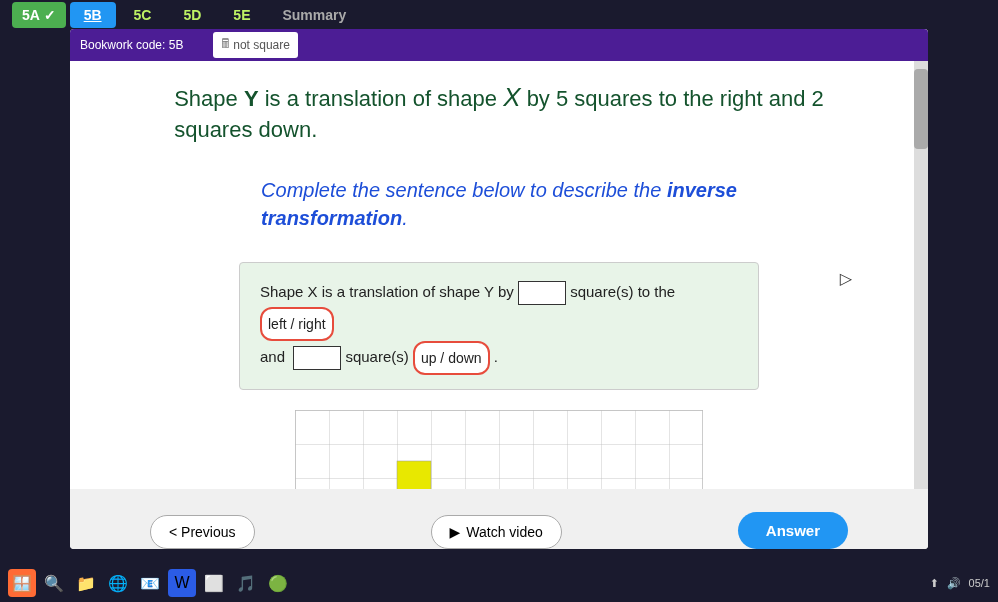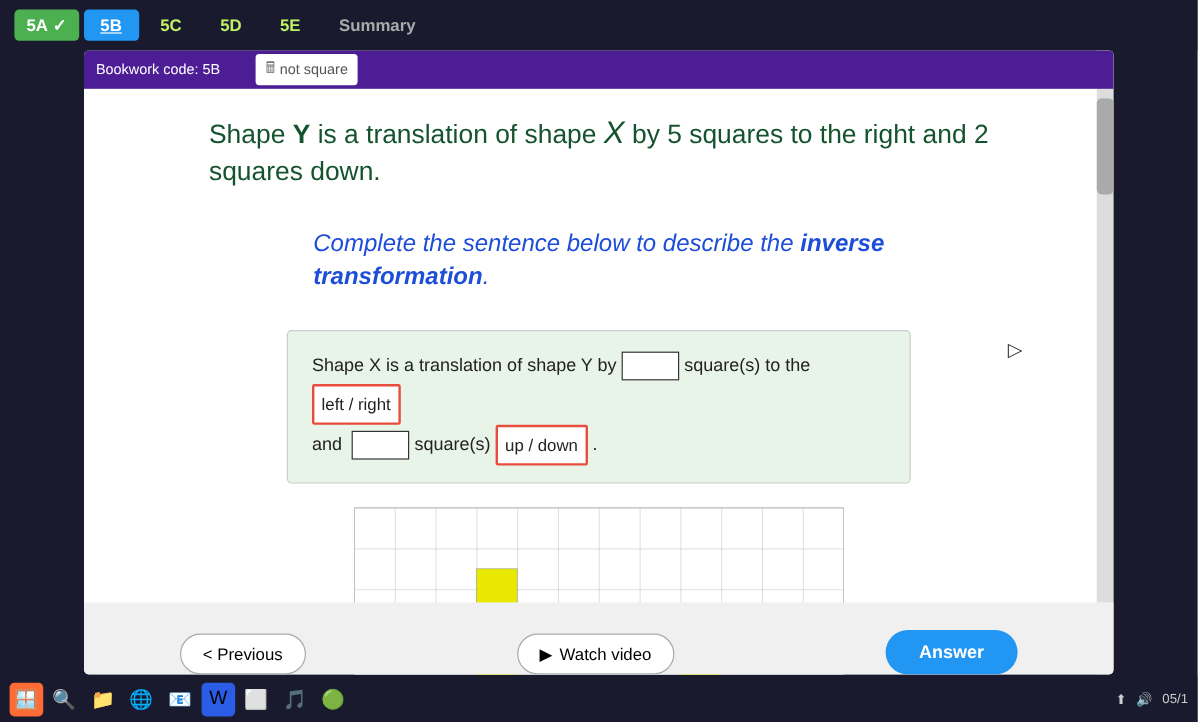--- a/index.html
+++ b/index.html
@@ -12,21 +12,21 @@
       position: relative;
     }
 
     
     .top-bar {
       background: #1a1a2e;
       display: flex;
       align-items: center;
       justify-content: space-between;
       padding: 6px 12px;
-      height: 42px;
+      height: 29px;
     }
     .top-bar-left { display: flex; align-items: center; gap: 4px; }
     .tab {
       padding: 5px 14px;
       border-radius: 4px;
       font-size: 14px;
       font-weight: bold;
       cursor: pointer;
       color: #bef264;
       background: transparent;
@@ -118,21 +118,21 @@
       background: white;
       width: 48px;
       height: 24px;
       vertical-align: middle;
     }
     .choice-box {
       display: inline-block;
       border: 2px solid #e74c3c;
       background: white;
       padding: 1px 6px;
-      border-radius: 2px;
+      border-radius: 12px;
       font-size: 14px;
       vertical-align: middle;
     }
 
     
     .grid-container {
       position: relative;
       margin-bottom: 8px;
     }
 

